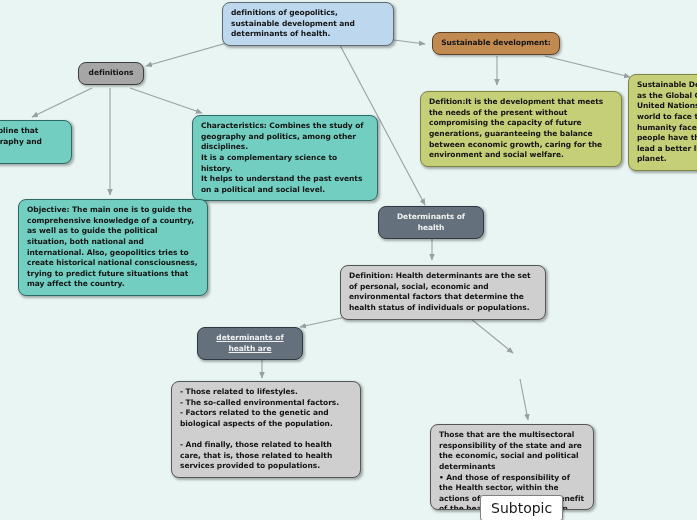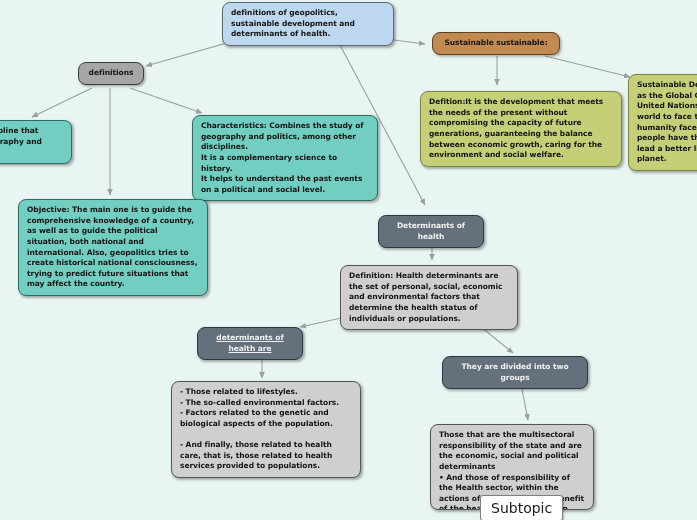--- a/index.html
+++ b/index.html
@@ -112,21 +112,21 @@
       <path d="M460,310 L513,353"></path>
       <path d="M262,349 L262,378"></path>
       <path d="M520,379 L528,420"></path>
     </g>
   </svg>
 
   <div class="node central" style="left:222px; top:2px; width:172px;">definitions of geopolitics, sustainable development and determinants of health.</div>
 
   <div class="node topic-gray" style="left:78px; top:62px; width:66px;">definitions</div>
 
-  <div class="node topic-brown" style="left:432px; top:32px; width:128px;">Sustainable sustainable:</div>
+  <div class="node topic-brown" style="left:432px; top:32px; width:128px;">Sustainable development:</div>
 
   <div class="node teal" style="left:-38px; top:120px; width:110px;">e discipline that
 n geography and
 s on</div>
 
   <div class="node teal" style="left:192px; top:115px; width:186px;">Characteristics: Combines the study of geography and politics, among other disciplines.
 It is a complementary science to history.
 It helps to understand the past events on a political and social level.</div>
 
   <div class="node teal" style="left:18px; top:199px; width:190px;">Objective: The main one is to guide the comprehensive knowledge of a country, as well as to guide the political situation, both national and international. Also, geopolitics tries to create historical national consciousness, trying to predict future situations that may affect the country.</div>
@@ -135,32 +135,31 @@
 
   <div class="node olive" style="left:628px; top:74px; width:110px;">Sustainable Dev
 as the Global Go
 United Nations t
 world to face the
 humanity faces a
 people have the
 lead a better life
 planet.</div>
 
-  <div class="node topic-slate" style="left:378px; top:215px; width:106px;">Determinants of health</div>
+  <div class="node topic-slate" style="left:378px; top:206px; width:106px;">Determinants of health</div>
 
-  <div class="node gray-box" style="left:340px; top:265px; width:178px;">Definition: Health determinants are the set of personal, social, economic and environmental factors that determine the health status of individuals or populations.</div>
+  <div class="node gray-box" style="left:340px; top:265px; width:206px;">Definition: Health determinants are the set of personal, social, economic and environmental factors that determine the health status of individuals or populations.</div>
 
   <div class="node topic-slate" style="left:197px; top:327px; width:106px;text-decoration:underline;">determinants of health are</div>
 
   <div class="node gray-box" style="left:171px; top:381px; width:190px;">- Those related to lifestyles.
 - The so-called environmental factors.
 - Factors related to the genetic and biological aspects of the population.
 
 - And finally, those related to health care, that is, those related to health services provided to populations.</div>
 
-  <div class="node topic-slate" style="left:442px; top:356px; width:146px;">They are divided into two groups</div>
 
   <div class="node gray-box" style="left:430px; top:424px; width:164px; height:86px; overflow:hidden;">Those that are the multisectoral responsibility of the state and are the economic, social and political determinants
 • And those of responsibility of the Health sector, within the actions of the state for the benefit of the health of the population, with regard to surveillance and control in some cases and of promotion and direct action in ot</div>
 
   <div class="tooltip" style="left:480px; top:495px;">Subtopic</div>
 
 </div>
 
 </body></html>

